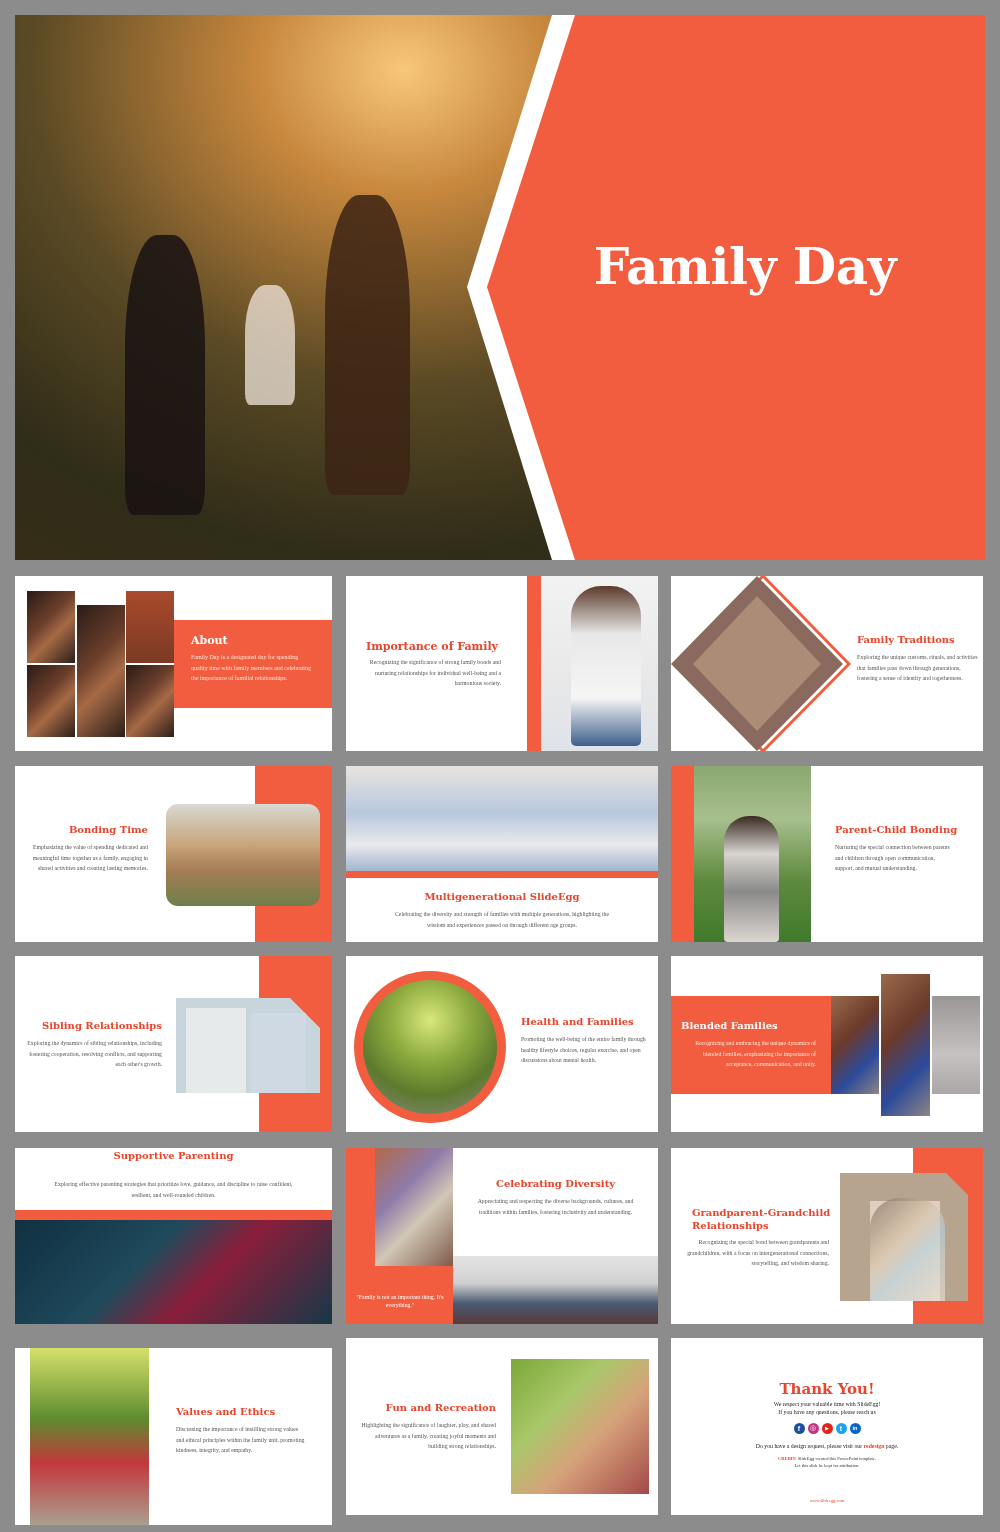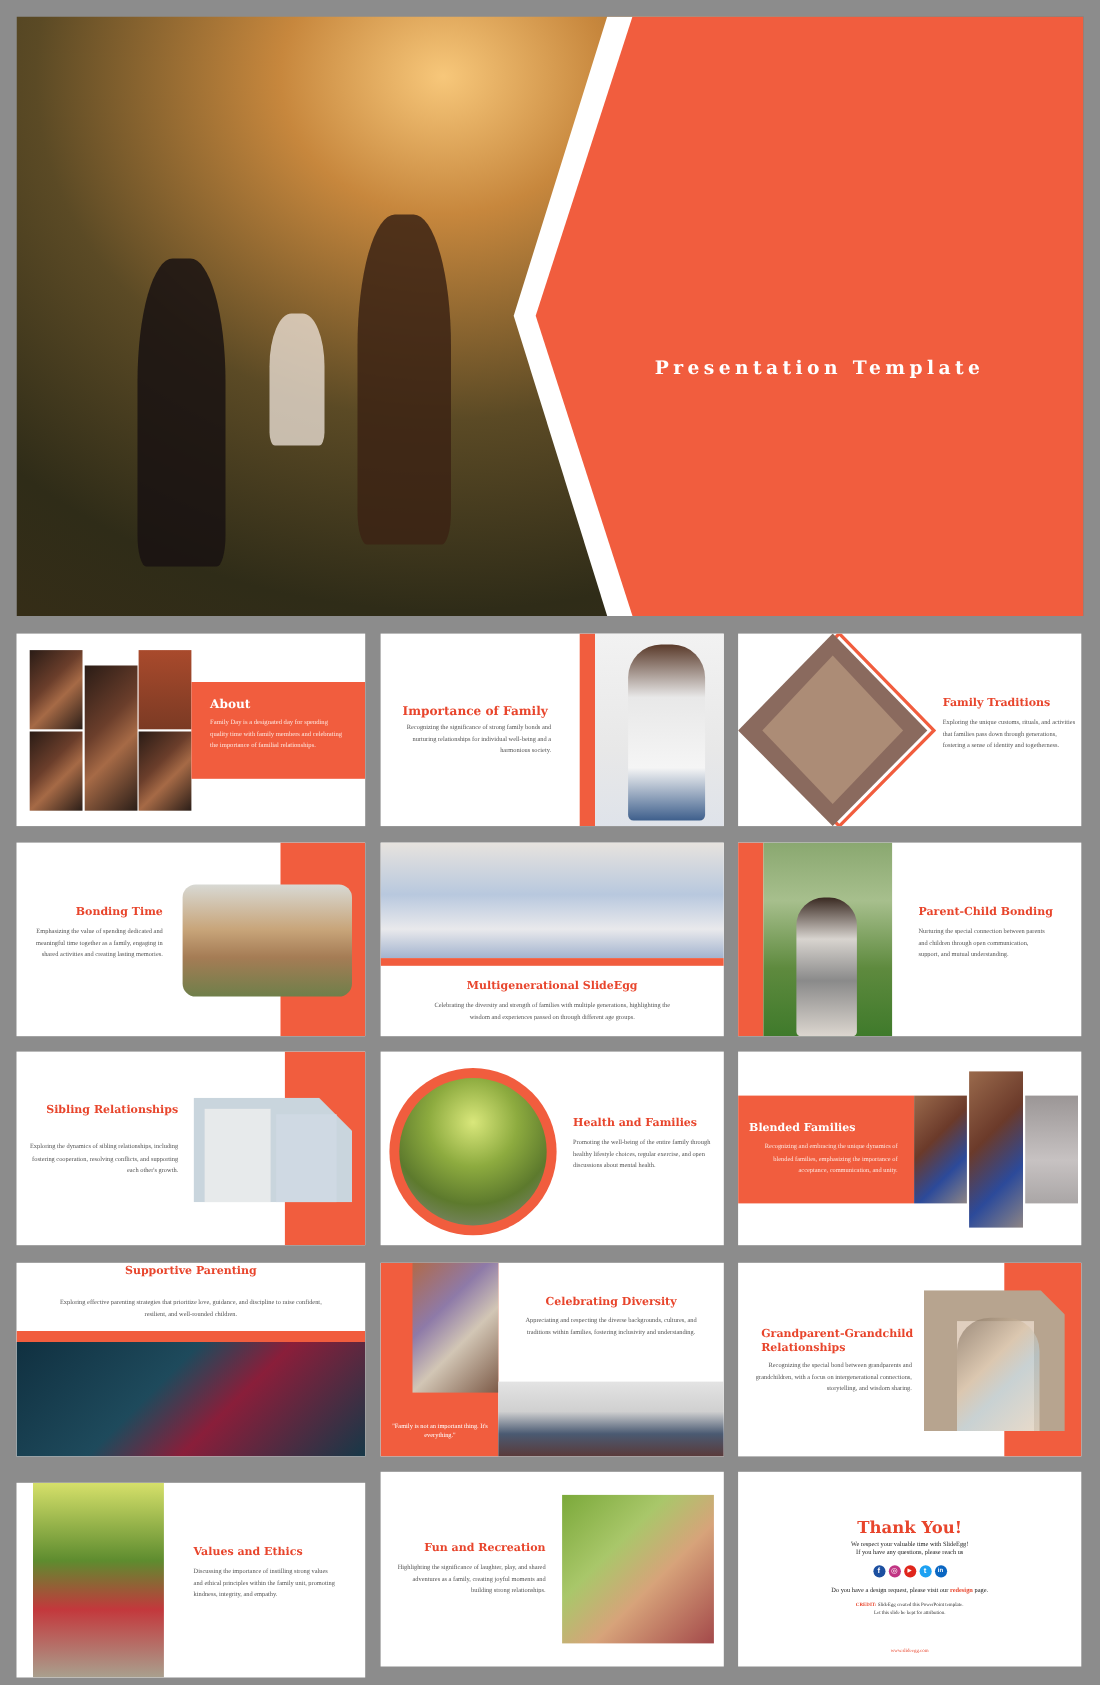--- a/index.html
+++ b/index.html
@@ -44,21 +44,21 @@
 <div class="slide" id="hero">
   <div class="bg-photo ph-sunset">
     <div class="silhouette" style="left:110px;top:220px;width:80px;height:280px;background:rgba(25,18,18,0.85);"></div>
     <div class="silhouette" style="left:230px;top:270px;width:50px;height:120px;background:rgba(240,230,220,0.75);"></div>
     <div class="silhouette" style="left:310px;top:180px;width:85px;height:300px;background:rgba(60,35,20,0.85);"></div>
   </div>
   <svg class="chevron-white" viewBox="0 0 970 545" preserveAspectRatio="none">
     <polygon points="537,0 970,0 970,545 537,545 452,272" fill="#ffffff"></polygon>
     <polygon points="560,0 970,0 970,545 560,545 472,272" fill="#f15d3e"></polygon>
   </svg>
-  <div id="hero-sub">Presentation Template</div>
+  <div id="hero-title">Family Day</div>
 </div>
 
 <div class="slide" style="left:15px;top:576px;width:317px;height:175px;">
   <div class="photo ph-warm-dark" style="left:12px;top:15px;width:48px;height:72px;"></div>
   <div class="photo ph-warm-dark" style="left:12px;top:89px;width:48px;height:72px;"></div>
   <div class="photo ph-warm-dark" style="left:62px;top:29px;width:48px;height:132px;"></div>
   <div class="photo ph-warm-dark" style="left:111px;top:15px;width:48px;height:72px;background:linear-gradient(180deg,#a94a2c,#7b3a24);"></div>
   <div class="photo ph-warm-dark" style="left:111px;top:89px;width:48px;height:72px;"></div>
   <div class="accent" style="position:absolute;left:159px;top:44px;width:158px;height:88px;"></div>
   <div style="position:absolute;left:176px;top:58px;color:#fff;font-size:11px;font-weight:bold;">About</div>
@@ -107,21 +107,21 @@
   <div class="body-text" style="position:absolute;left:164px;top:76px;width:118px;font-size:5.8px;">Nurturing the special connection between parents and children through open communication, support, and mutual understanding.</div>
 </div>
 
 <div class="slide" style="left:15px;top:956px;width:317px;height:176px;">
   <div class="accent" style="position:absolute;left:244px;top:0;width:73px;height:176px;"></div>
   <svg style="position:absolute;left:161px;top:42px;" width="144" height="95" viewBox="0 0 144 95">
     <polygon points="0,0 114,0 144,30 144,95 0,95" fill="#c9d5dd"></polygon>
     <rect x="10" y="10" width="60" height="85" fill="#efefef" opacity="0.8"></rect>
     <rect x="75" y="15" width="55" height="80" fill="#cfd9e3" opacity="0.9"></rect>
   </svg>
-  <div class="title" style="position:absolute;left:10px;top:48px;width:137px;text-align:right;font-size:10px;">Sibling Relationships</div>
+  <div class="title" style="position:absolute;left:10px;top:64px;width:137px;text-align:right;font-size:10px;">Sibling Relationships</div>
   <div class="body-text" style="position:absolute;left:10px;top:82px;width:137px;text-align:right;font-size:5.8px;">Exploring the dynamics of sibling relationships, including fostering cooperation, resolving conflicts, and supporting each other's growth.</div>
 </div>
 
 <div class="slide" style="left:346px;top:956px;width:312px;height:176px;">
   <div style="position:absolute;left:8px;top:15px;width:152px;height:152px;border-radius:50%;background:#f15d3e;"></div>
   <div class="photo ph-yoga" style="left:17px;top:24px;width:134px;height:134px;border-radius:50%;"></div>
   <div class="title" style="position:absolute;left:175px;top:60px;font-size:10px;">Health and Families</div>
   <div class="body-text" style="position:absolute;left:175px;top:78px;width:125px;font-size:5.8px;">Promoting the well-being of the entire family through healthy lifestyle choices, regular exercise, and open discussions about mental health.</div>
 </div>
 

